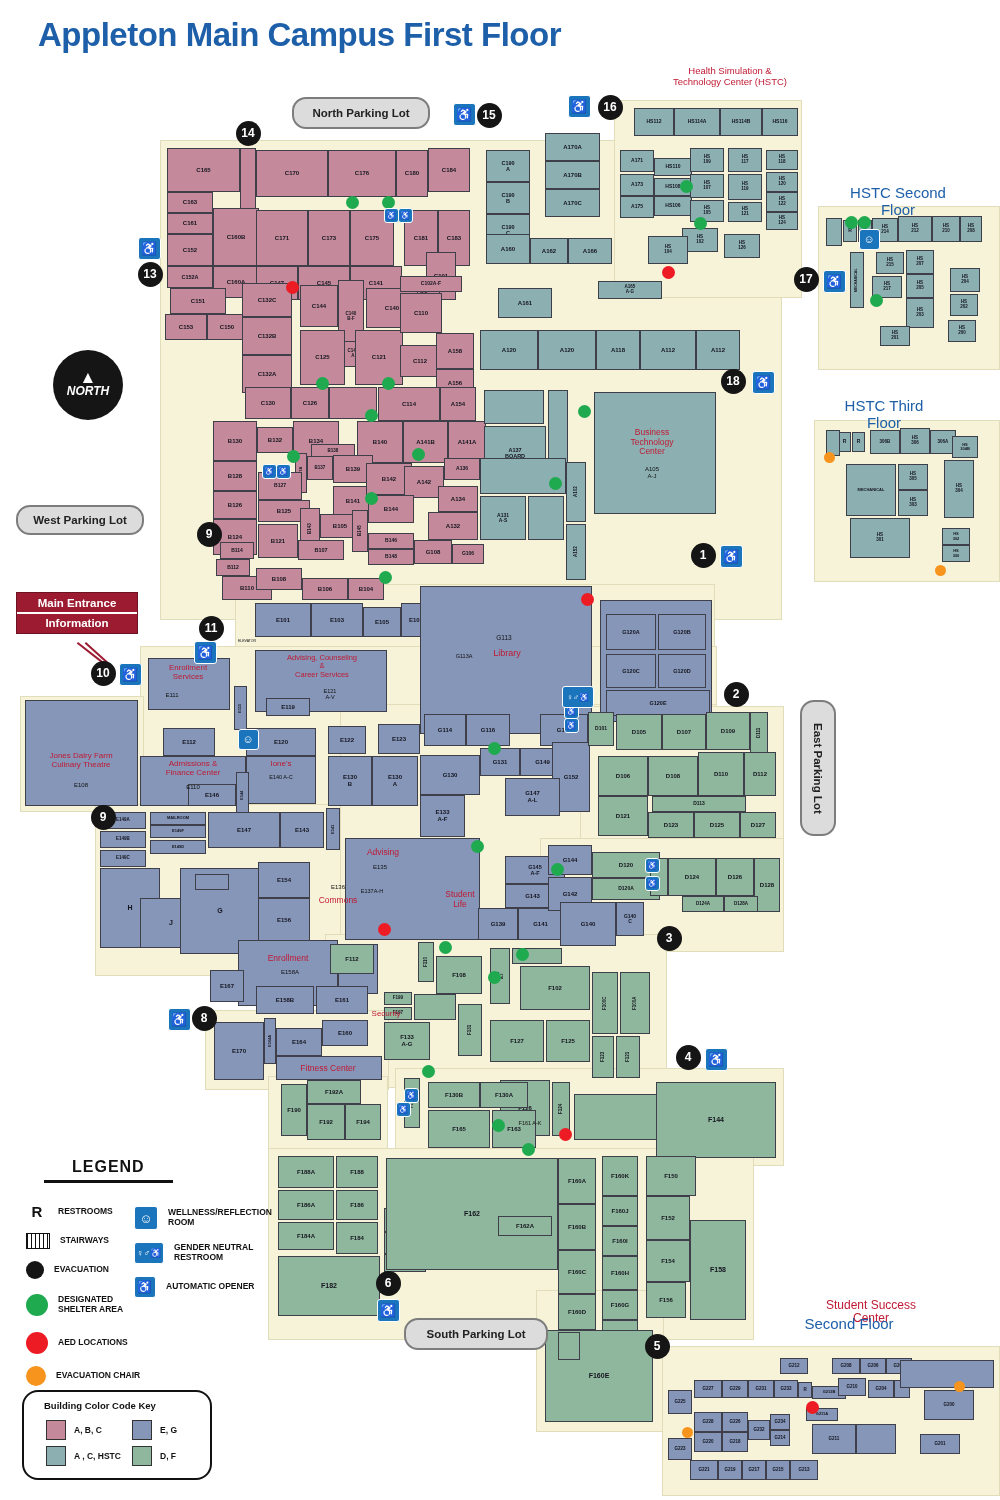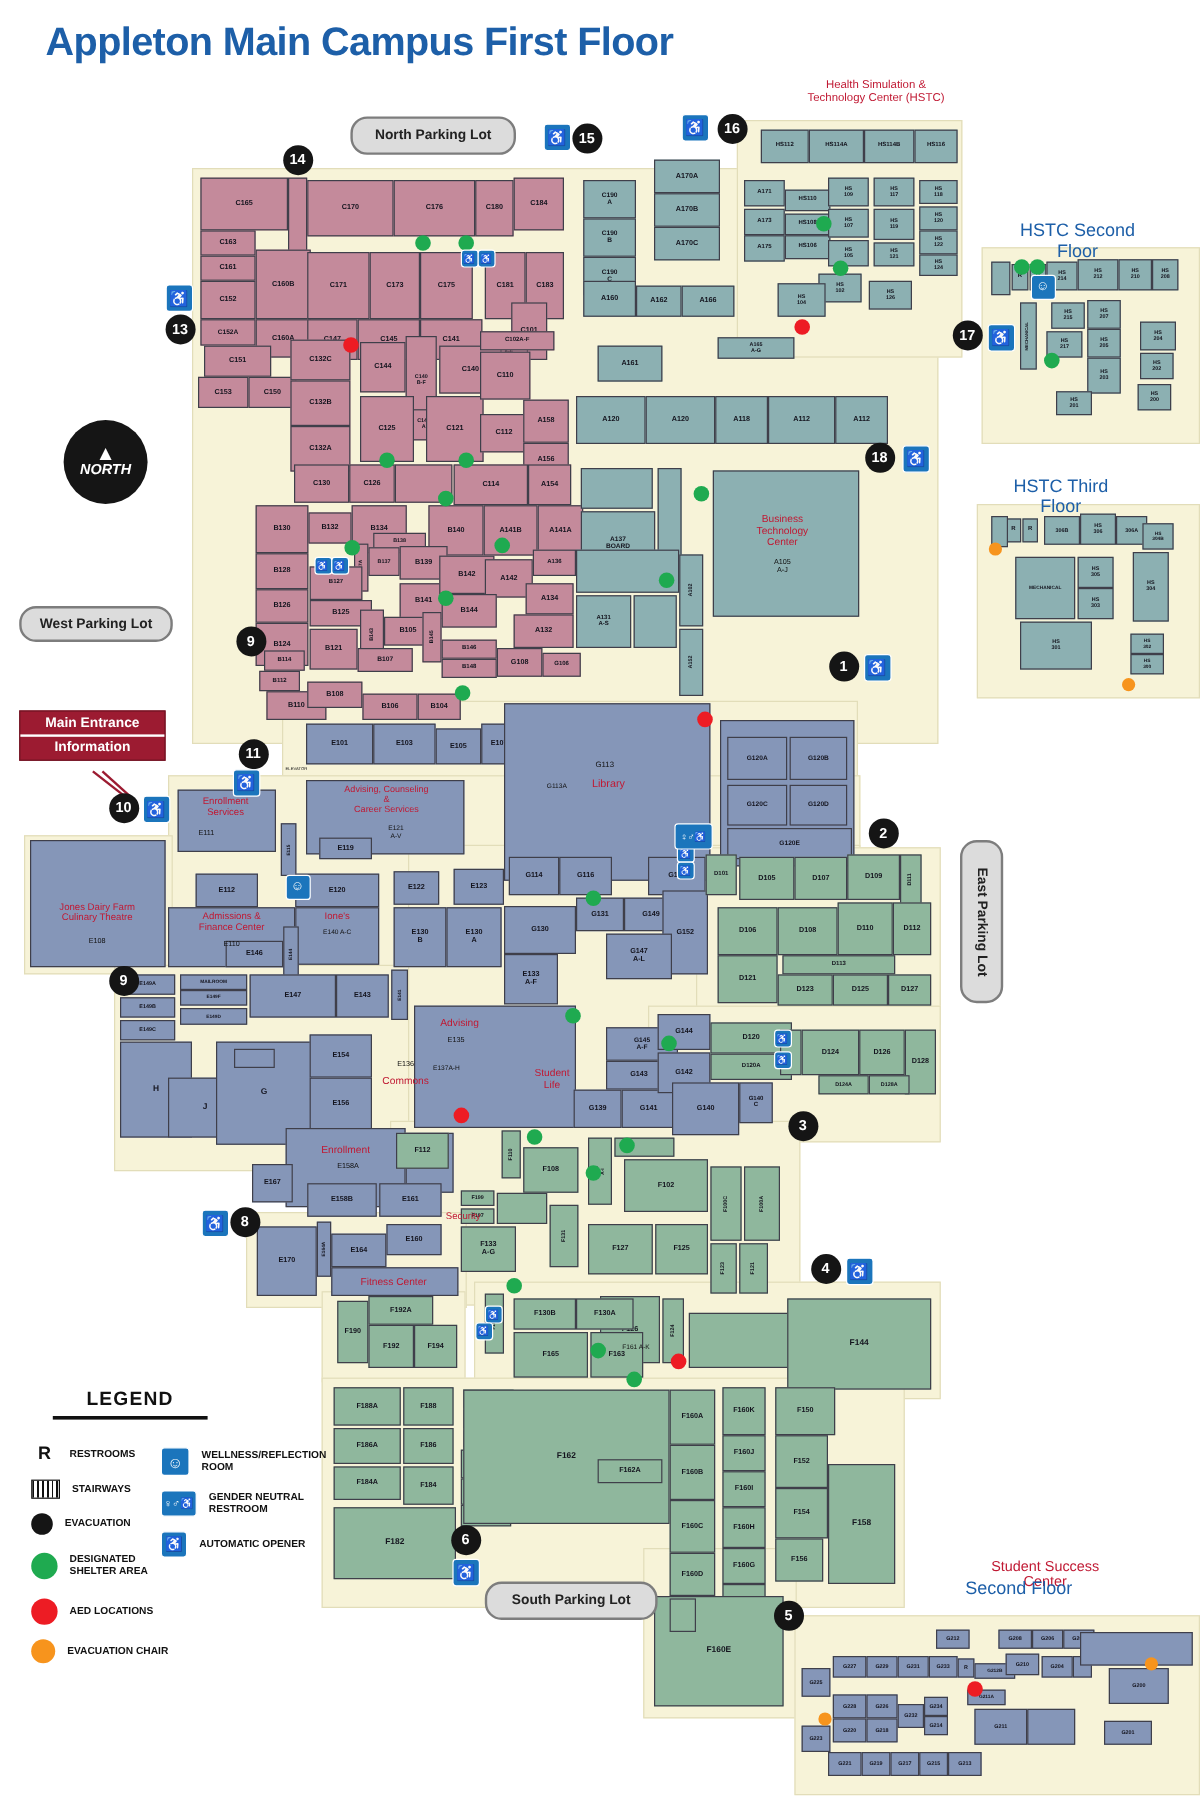--- a/index.html
+++ b/index.html
@@ -657,13 +657,34 @@
           <div class="txt">GENDER NEUTRAL
 RESTROOM</div>
         </div>
         <div class="litem" style="left: 112px; top: 118px;">
           <div class="access" style="position: static; width: 20px; height: 20px; font-size: 12px;">♿</div>
           <div class="txt">AUTOMATIC  OPENER</div>
         </div>
       </div>
   </div>
 
+  <div id="colorkey">
+    <div class="cktitle">Building Color Code Key</div>
+    <div id="ck-items">
+        <div class="ckitem" style="left: 22px; top: 28px;">
+          <div class="ckswatch" style="background: rgb(196, 138, 155);"></div>
+          <div class="cklabel">A, B, C</div>
+        </div>
+        <div class="ckitem" style="left: 108px; top: 28px;">
+          <div class="ckswatch" style="background: rgb(133, 150, 184);"></div>
+          <div class="cklabel">E, G</div>
+        </div>
+        <div class="ckitem" style="left: 22px; top: 54px;">
+          <div class="ckswatch" style="background: rgb(140, 176, 178);"></div>
+          <div class="cklabel">A , C, HSTC</div>
+        </div>
+        <div class="ckitem" style="left: 108px; top: 54px;">
+          <div class="ckswatch" style="background: rgb(143, 183, 157);"></div>
+          <div class="cklabel">D, F</div>
+        </div>
+      </div>
+  </div>
 </div>
 
 </body></html>

